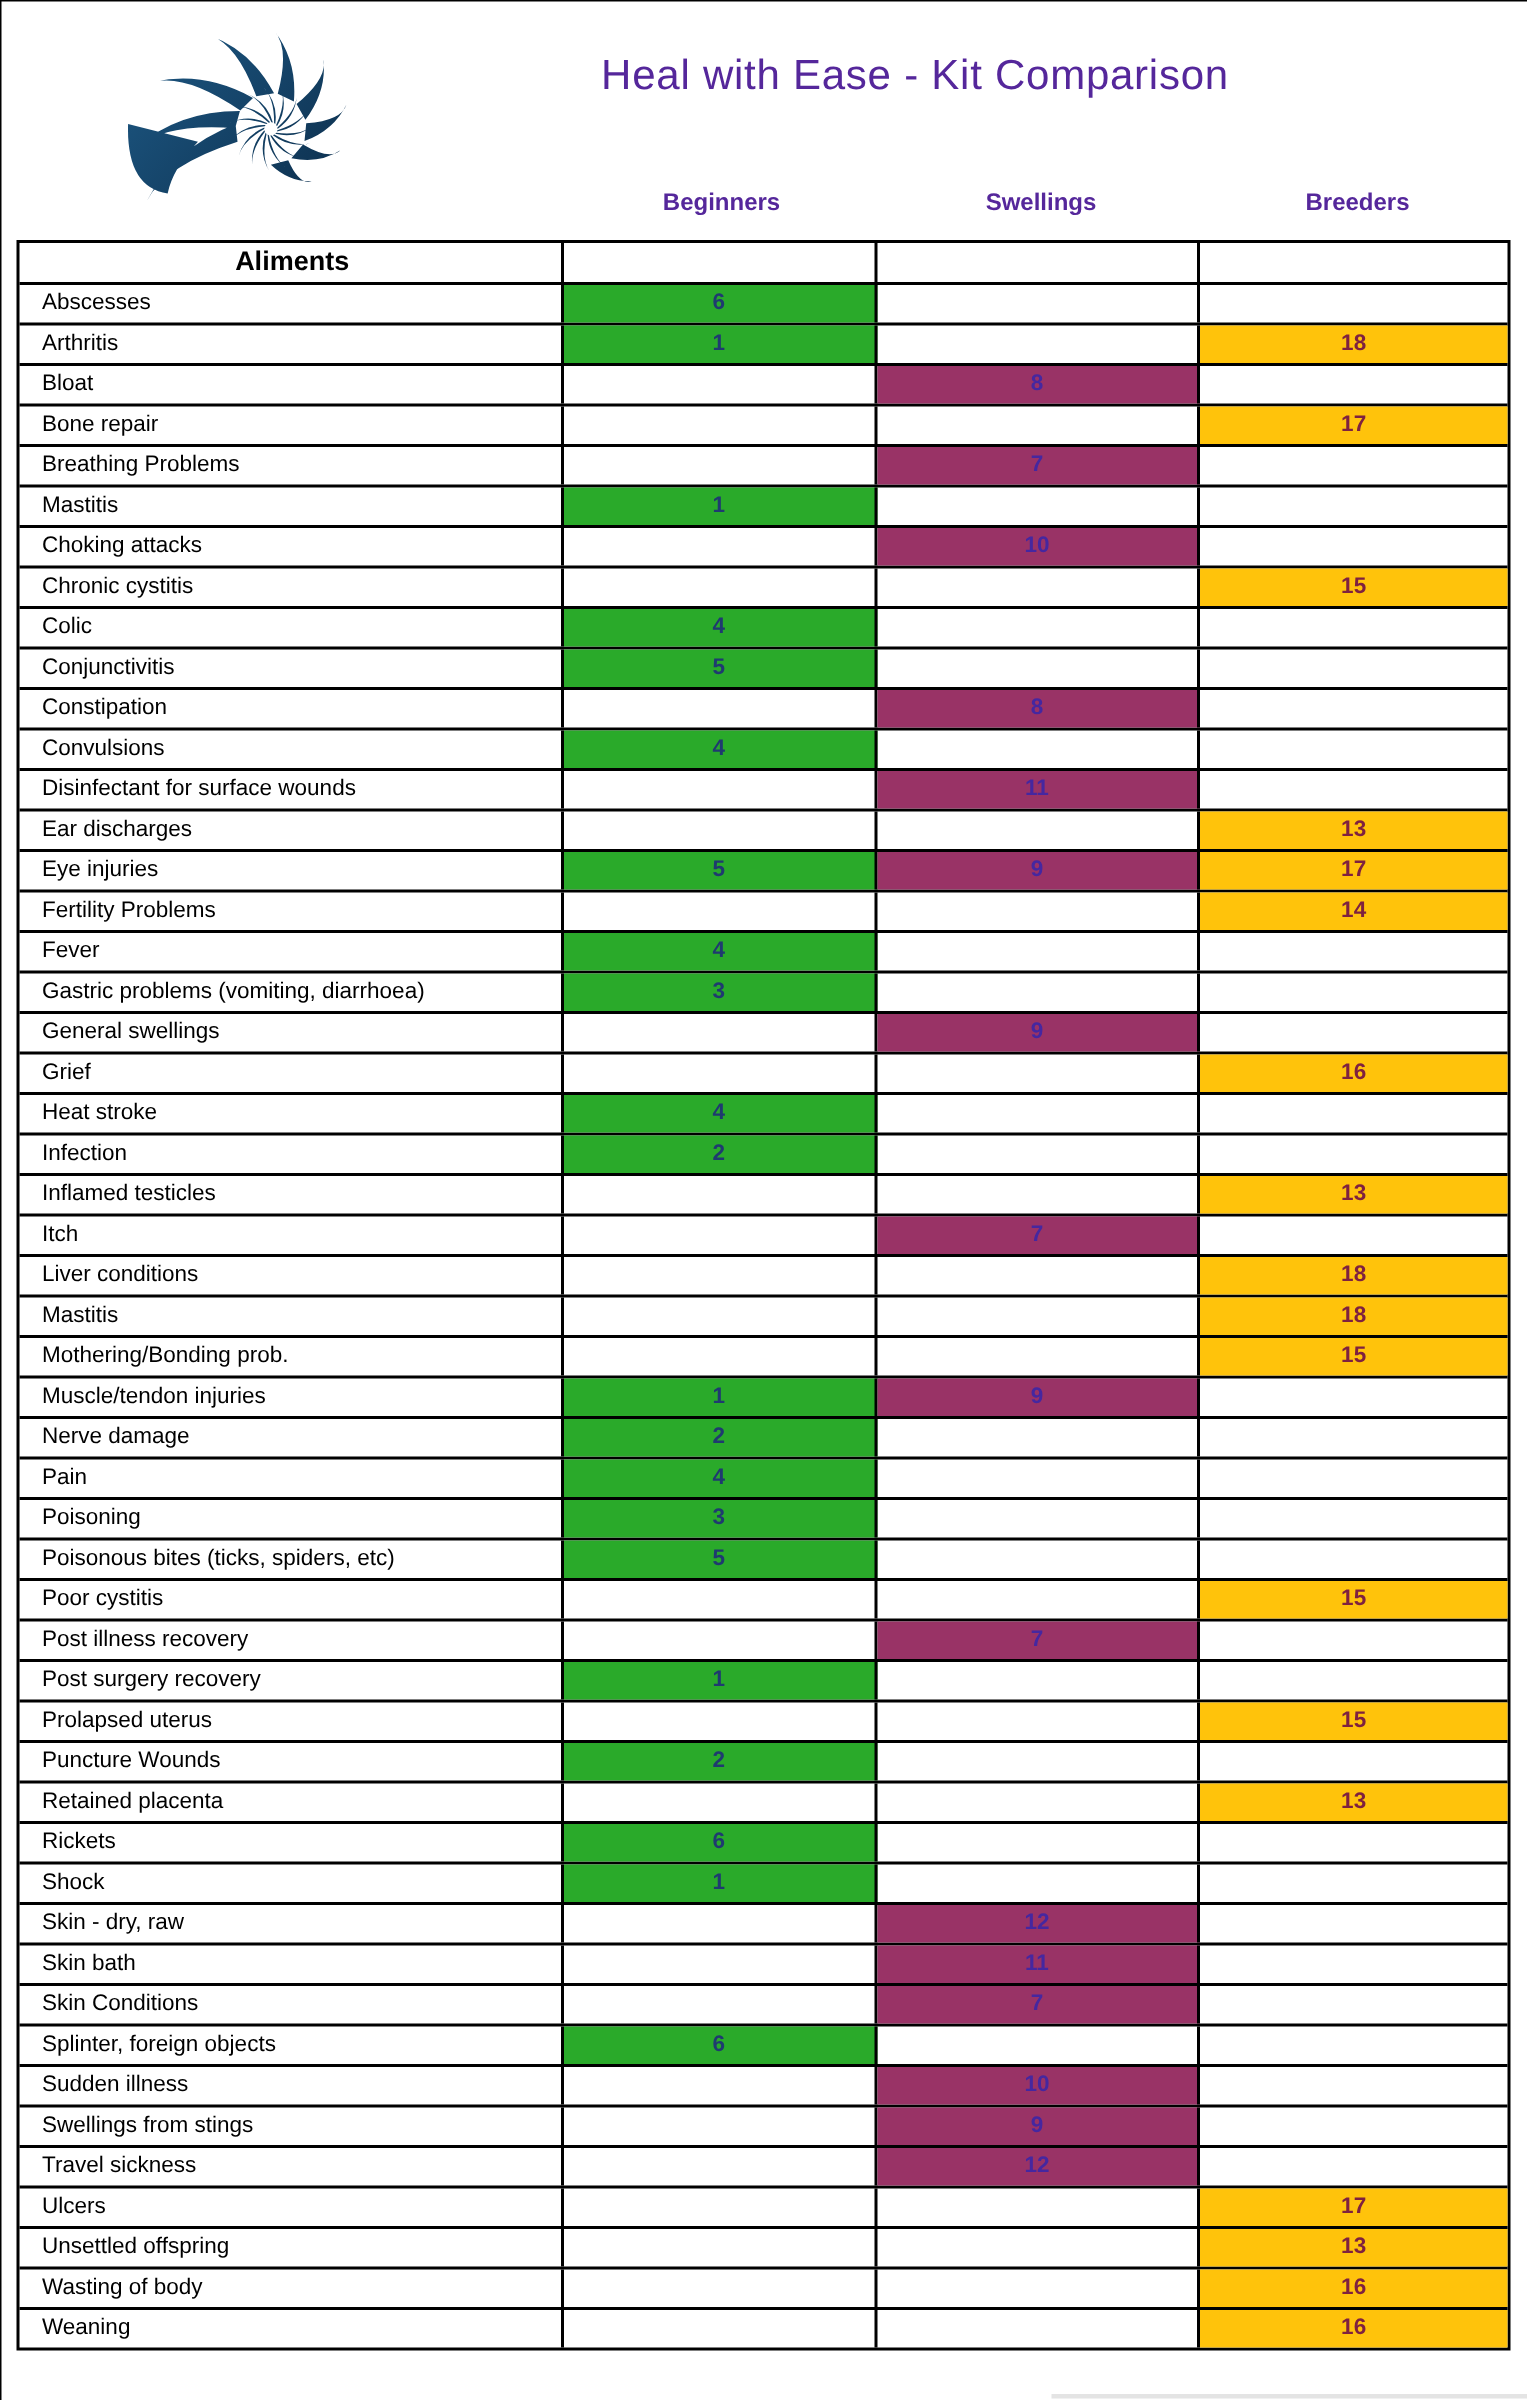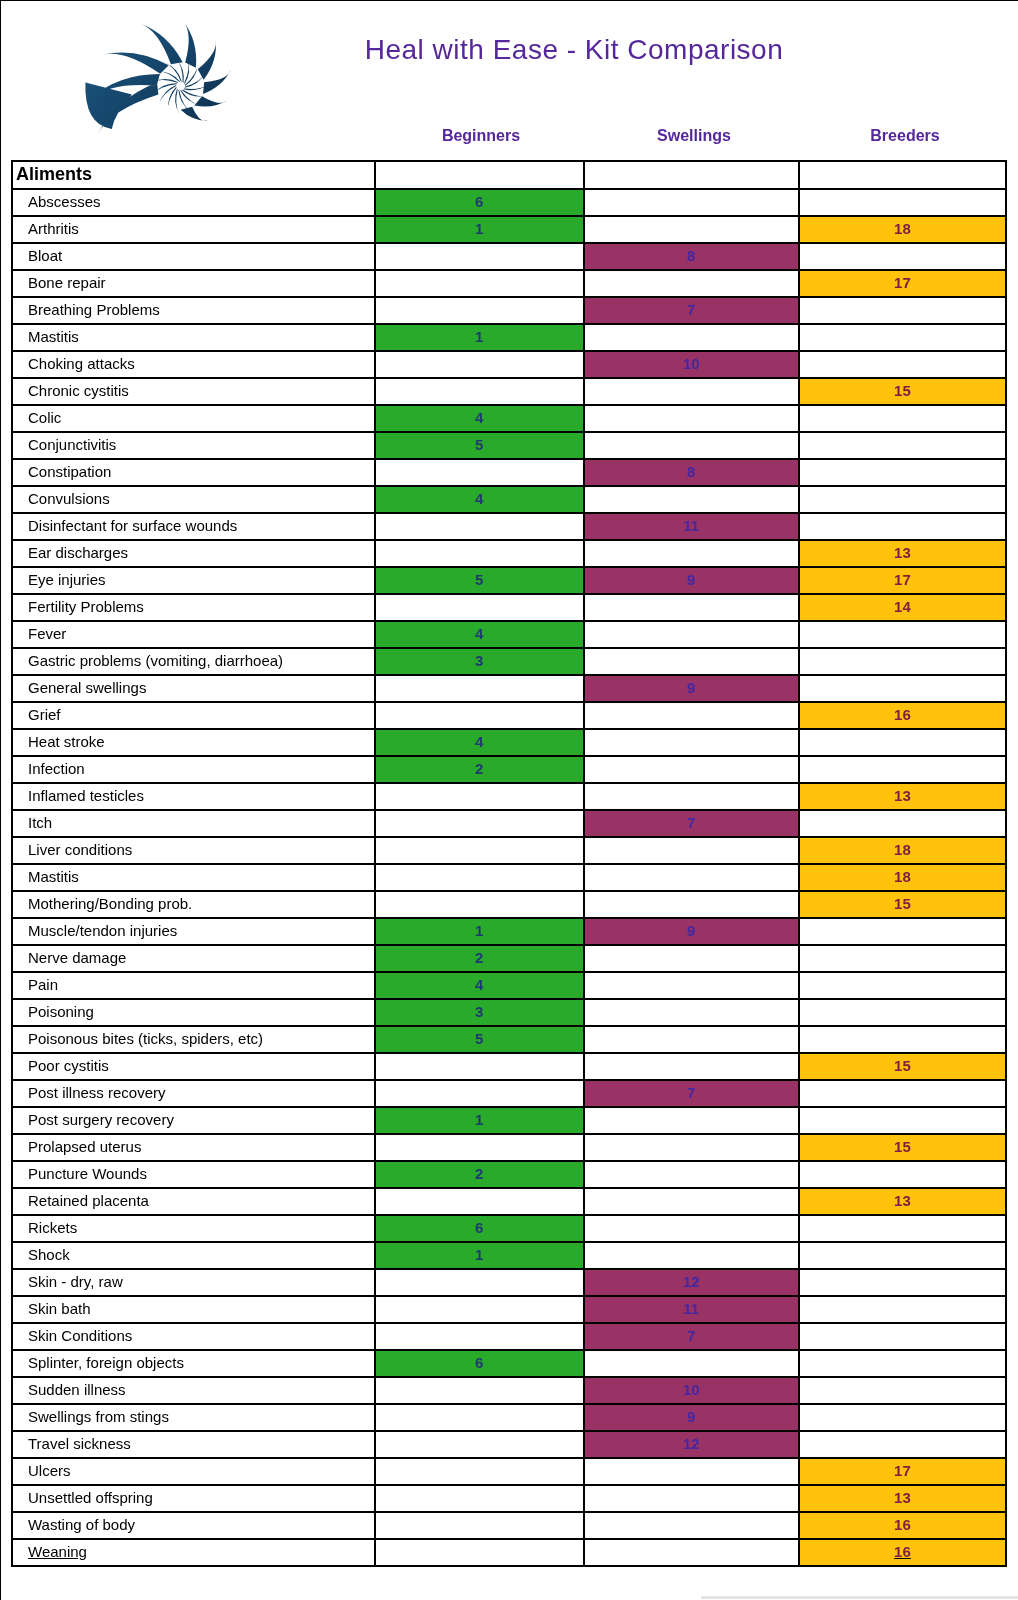--- a/index.html
+++ b/index.html
@@ -2,38 +2,38 @@
 <html><head>
 <meta charset="utf-8">
 <style>
   * { margin:0; padding:0; box-sizing:border-box; }
   html,body { width:1018px; background:#ffffff; font-family:"Liberation Sans", sans-serif; }
   body { position:relative; height:1600px; border-top:1px solid #000; border-left:1px solid #000; }
 
   .logo { position:absolute; left:50px; top:2px; width:208px; height:150px; }
   .logo svg { width:100%; height:100%; }
 
-  .title { position:absolute; left:303px; top:33px; width:540px; text-align:center;
+  .title { position:absolute; left:339px; top:33px; width:540px; text-align:center;
            font-size:28px; font-weight:400; letter-spacing:0.5px; }
 
   .kit-headers { position:absolute; top:126px; left:0; width:1018px; height:22px; }
   .kit-head { position:absolute; text-align:center; font-size:16px; font-weight:bold; }
   .kit-head.b1 { left:375px; width:210px; }
   .kit-head.b2 { left:585px; width:216px; }
   .kit-head.b3 { left:801px; width:206px; }
 
   .table { position:absolute; left:10px; top:159px; width:996px; border:2px solid #000; background:#fff; }
   .trow { display:flex; width:100%; border-bottom:2px solid #000; }
-  .trow:last-child { border-bottom:none;text-decoration:underline; }
+  .trow:last-child { border-bottom:none; }
   .trow.thead { height:28px; }
   .trow.tdata { height:27px; }
   .trow.tdata:last-child { height:25px; }
   .cell { height:100%; border-right:2px solid #000; overflow:hidden; }
   .cell.c-label { width:364px; font-size:15px; line-height:24px; padding-left:15px; color:#000; }
-  .thead .cell.c-label { font-size:18px; font-weight:bold; line-height:25px; padding-left:3px; }
+  .thead .cell.c-label { font-size:18px; font-weight:bold; line-height:25px; padding-left:3px;text-align:center; }
   .cell.c-val { text-align:center; font-size:15px; font-weight:bold; line-height:24px; }
   .cell.c-b { width:210px; }
   .cell.c-e { width:216px; }
   .cell.c-r { width:206px; border-right:none; }
 
   .bottom-shadow { position:absolute; left:700px; top:1595px; width:318px; height:3px;
                    background:#d8d8d8; opacity:.7; }
 </style>
 </head>
 <body>

